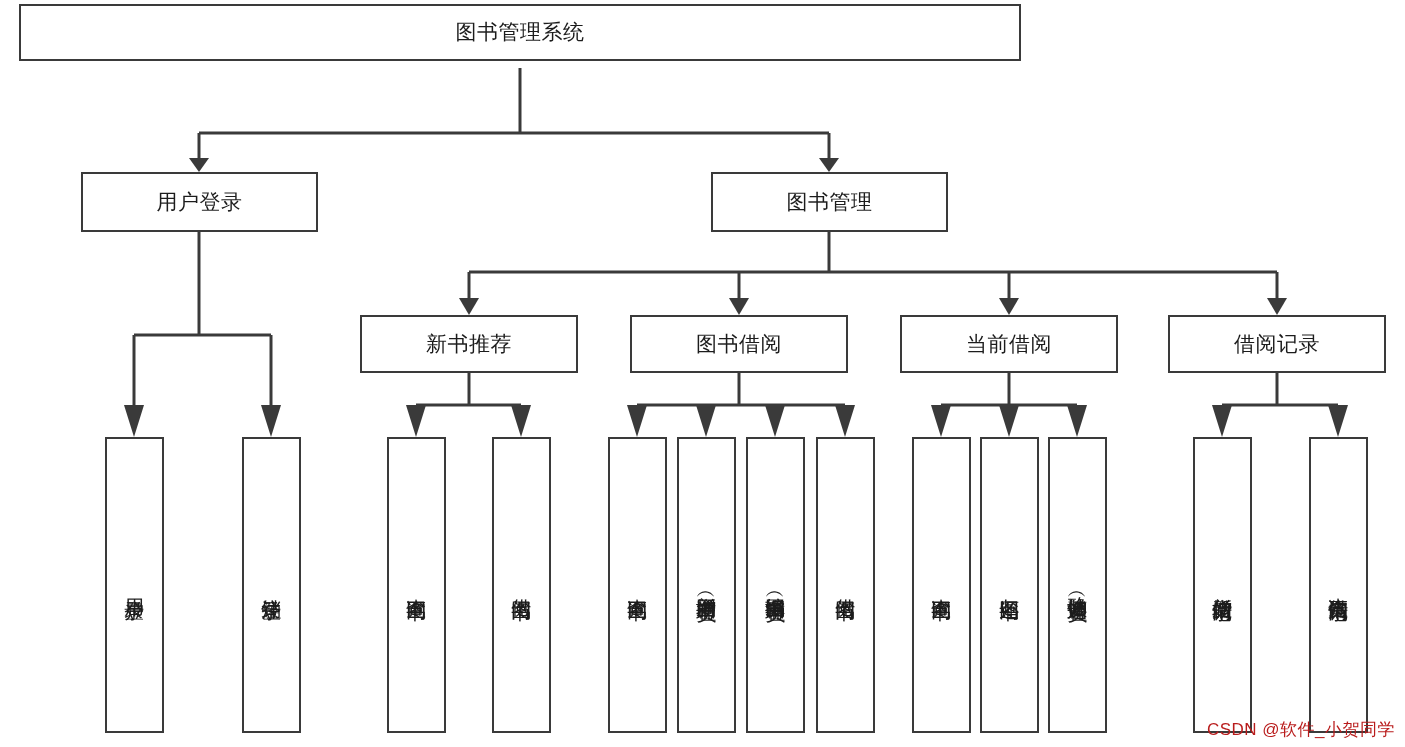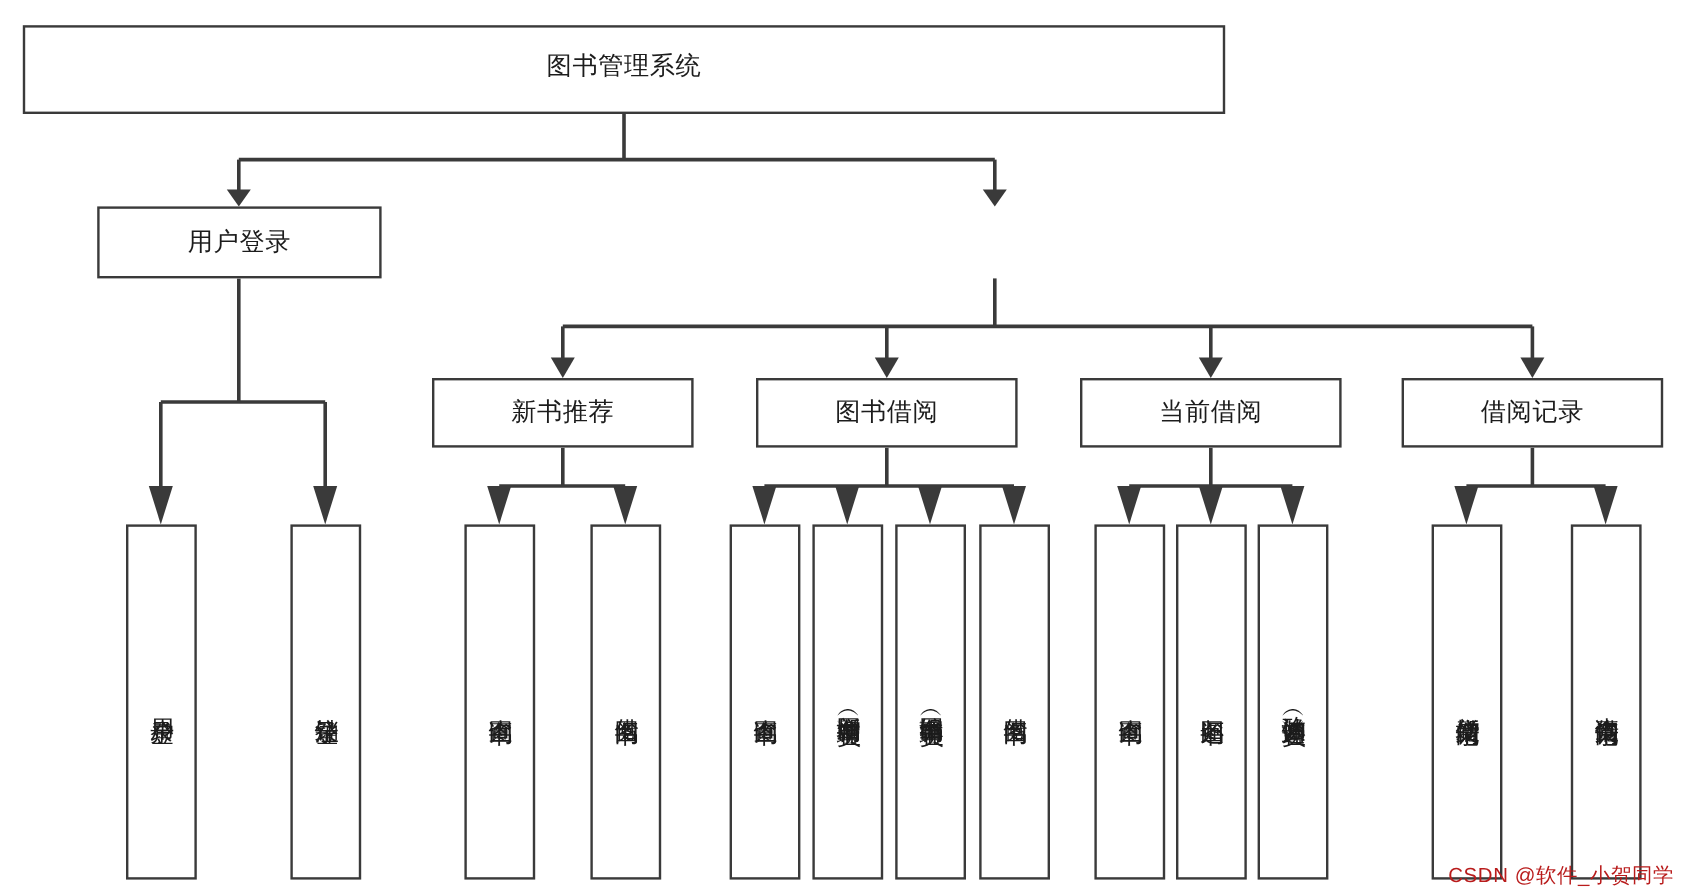--- a/index.html
+++ b/index.html
@@ -150,27 +150,30 @@
 
       <path d="M931,405 L951,405 L941,437 z"></path>
       <path d="M999,405 L1019,405 L1009,437 z"></path>
       <path d="M1067,405 L1087,405 L1077,437 z"></path>
 
       <path d="M1212,405 L1232,405 L1222,437 z"></path>
       <path d="M1328,405 L1348,405 L1338,437 z"></path>
     </g>
   </svg>
 
-  <div class="node root" style="left:19px; top:21px; width:1002px; height:74px;font-family:Liberation Mono, monospace;">
+  <div class="node root" style="left:19px; top:4px; width:1002px; height:57px;">
     <span class="node-label">图书管理系统</span>
   </div>
 
   <div class="node horiz" style="left:81px; top:172px; width:237px; height:60px;">
     <span class="node-label">用户登录</span>
   </div>
+  <div class="node horiz" style="left:711px; top:172px; width:237px; height:60px;">
+    <span class="node-label">图书管理</span>
+  </div>
 
   <div class="node horiz" style="left:360px; top:315px; width:218px; height:58px;">
     <span class="node-label">新书推荐</span>
   </div>
   <div class="node horiz" style="left:630px; top:315px; width:218px; height:58px;">
     <span class="node-label">图书借阅</span>
   </div>
   <div class="node horiz" style="left:900px; top:315px; width:218px; height:58px;">
     <span class="node-label">当前借阅</span>
   </div>

